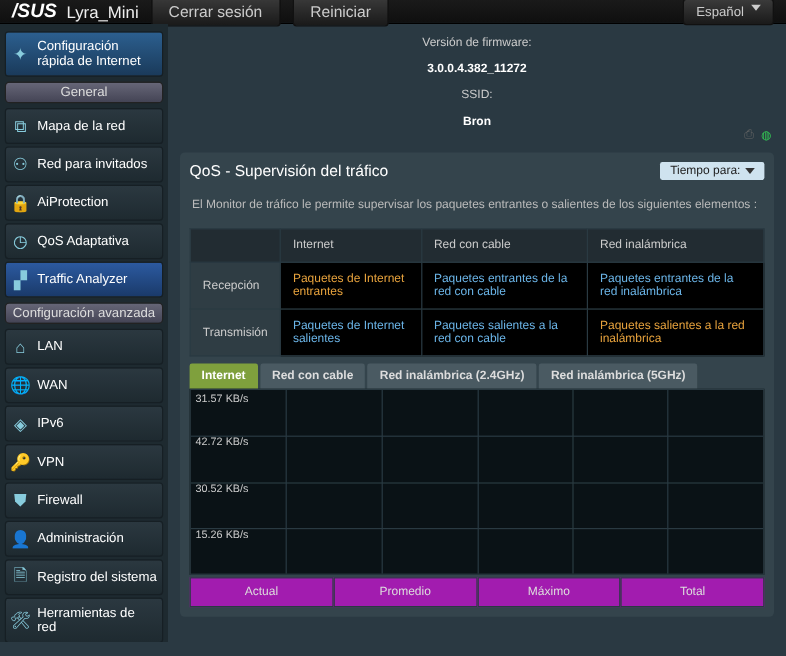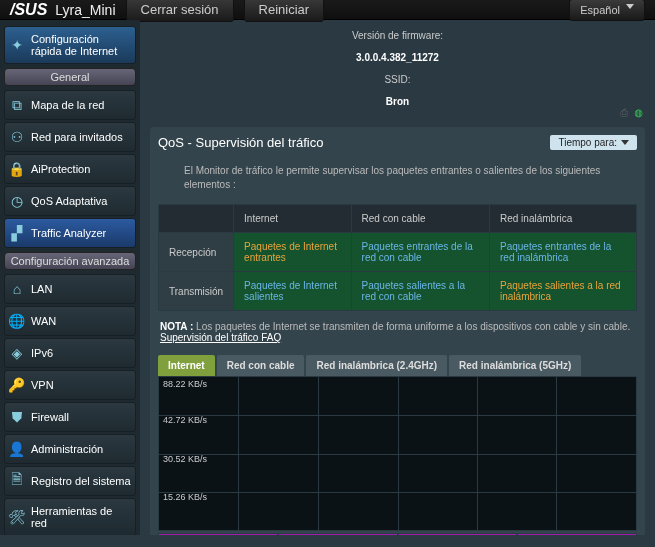--- a/index.html
+++ b/index.html
@@ -17,25 +17,25 @@
 .side-item.active { background: linear-gradient(#2c5aa0, #1a3a6a); }
 .side-item.quick { background: linear-gradient(#2c5f8f, #1a3a5a); }
 .side-icon { width: 16px; height: 16px; display: flex; align-items: center; justify-content: center; color: #8cd; font-size: 14px; flex-shrink: 0; }
 .main { flex: 1; padding: 6px 10px; overflow-y: auto; }
 .fw-line { font-size: 10px; color: #ccc; padding: 4px 2px; display: flex; align-items: center; flex-direction: column; }
 .fw-line b { color: #fff; }
 .status-icons { margin-left: auto; display: flex; gap: 6px; }
 .panel { background: #34444c; border-radius: 4px; padding: 8px; margin-top: 4px; }
 .panel-title { font-size: 13px; color: #fff; padding-bottom: 6px; display: flex; align-items: center; }
 .realtime-sel { margin-left: auto; background: #cfe3ef; color: #222; font-size: 10px; padding: 2px 8px; border-radius: 2px; display: flex; align-items: center; gap: 4px; }
-.desc { font-size: 10px; color: #bbb; padding: 8px 2px; line-height: 1.4; margin-left: 24px; }
+.desc { font-size: 10px; color: #bbb; padding: 8px 2px; line-height: 1.4; }
 .data-table { width: 100%; border-collapse: collapse; margin: 4px 0; }
 .data-table th, .data-table td { border: 1px solid #2a3a42; padding: 8px 10px; font-size: 10px; text-align: left; vertical-align: middle; }
 .data-table th { background: #222c32; font-weight: normal; color: #ccc; }
-.data-table td { background: #14532d; color: #ccc; }
+.data-table td { background: #000000; color: #ccc; }
 .data-table td.row-hdr { background: #2f3d44; }
 .link-orange { color: #e8a33d; cursor: pointer; }
 .link-blue { color: #6bb5e8; cursor: pointer; text-align: center; }
 .note { font-size: 10px; color: #bbb; padding: 6px 2px; }
 .note b { color: #fff; }
 .faq-link { color: #fff; text-decoration: underline; font-size: 10px; cursor: pointer; }
 .tabs { display: flex; gap: 2px; margin-top: 6px; }
 .tab { background: #4a5a62; padding: 5px 10px; font-size: 10px; font-weight: bold; color: #ddd; cursor: pointer; border-radius: 2px 2px 0 0; }
 .tab.active { background: #7fa03d; color: #fff; }
 .chart { background: #0a1216; height: 155px; position: relative; border: 1px solid #2a3a42; }
@@ -163,45 +163,40 @@
         </tr>
         <tr>
           <td class="row-hdr">Transmisión</td>
           <td><span class="link-blue">Paquetes de Internet salientes</span></td>
           <td><span class="link-blue">Paquetes salientes a la red con cable</span></td>
           <td><span class="link-orange">Paquetes salientes a la red inalámbrica</span></td>
         </tr>
       </tbody>
         </table>
 
-      <div class="note">
-        <b>NOTA :</b>
-        <span>Los paquetes de Internet se transmiten de forma uniforme a los dispositivos con cable y sin cable.</span><br>
-        <span class="faq-link">Supervisión del tráfico FAQ</span>
-      </div>
 
       <div class="tabs">
         <div class="tab active">Internet</div>
         <div class="tab">Red con cable</div>
         <div class="tab">Red inalámbrica (2.4GHz)</div>
         <div class="tab">Red inalámbrica (5GHz)</div>
       </div>
 
       <div class="chart">
         <div class="chart-grid">
           <div class="hline" style="top:25%"></div>
           <div class="hline" style="top:50%"></div>
           <div class="hline" style="top:75%"></div>
           <div class="vline" style="left:16.6%"></div>
           <div class="vline" style="left:33.3%"></div>
           <div class="vline" style="left:50%"></div>
           <div class="vline" style="left:66.6%"></div>
           <div class="vline" style="left:83.3%"></div>
         </div>
-        <div class="chart-label" style="top:2px">88.22 KB/s</div>
+        <div class="chart-label" style="top:2px">31.57 KB/s</div>
         <div class="chart-label" style="top:25%">42.72 KB/s</div>
         <div class="chart-label" style="top:50%">30.52 KB/s</div>
         <div class="chart-label" style="top:75%">15.26 KB/s</div>
       </div>
 
       <div class="stats-row">
         <div class="stat-cell">Actual</div>
         <div class="stat-cell">Promedio</div>
         <div class="stat-cell">Máximo</div>
         <div class="stat-cell">Total</div>

